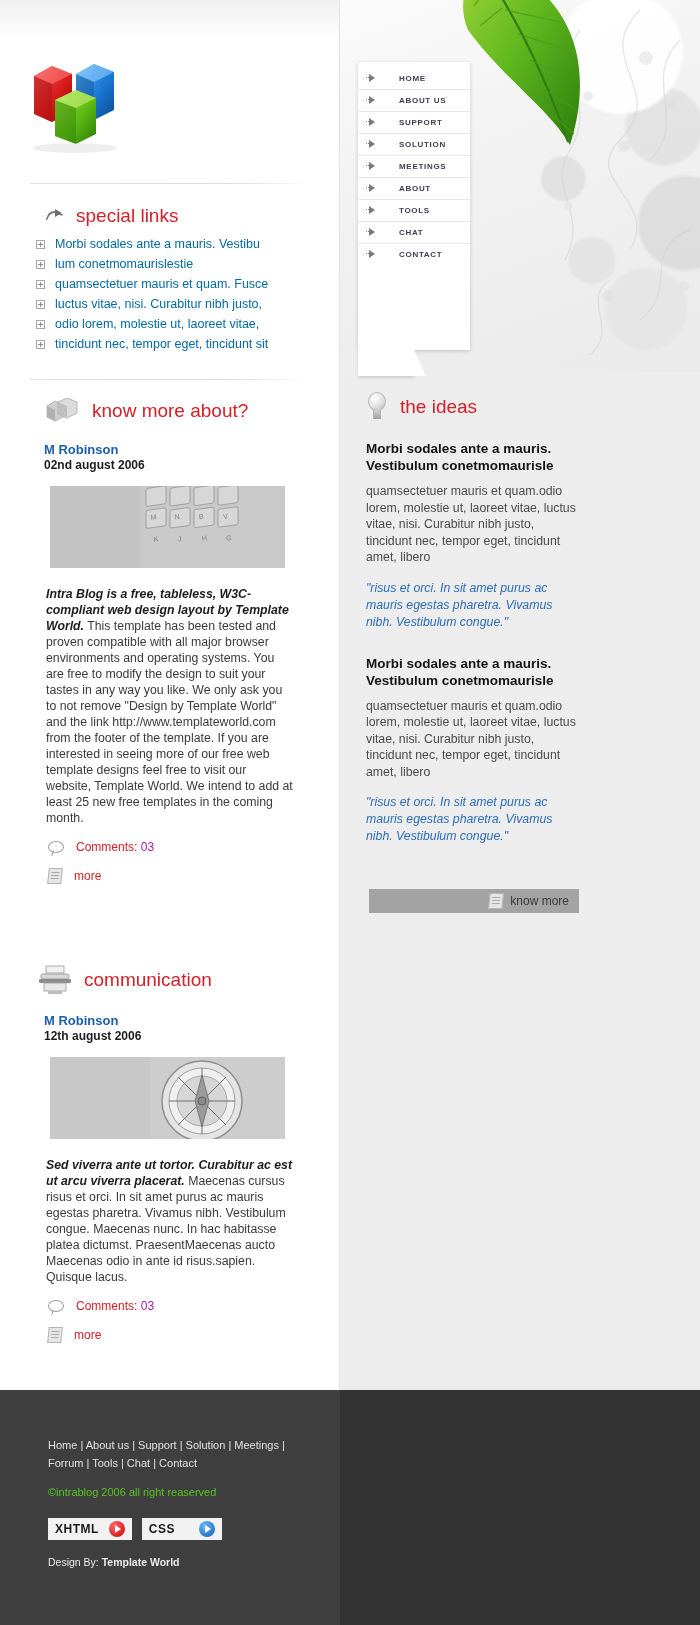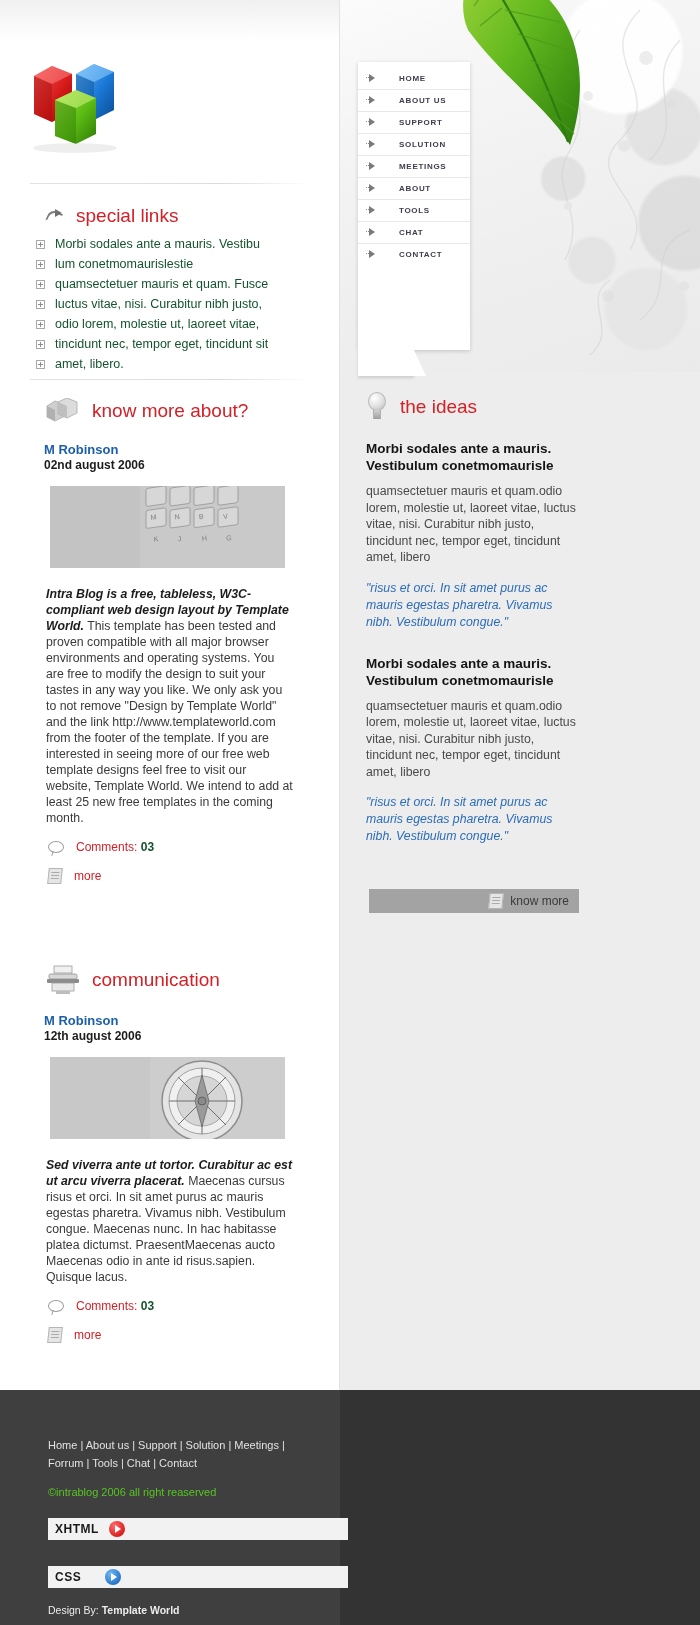--- a/index.html
+++ b/index.html
@@ -140,39 +140,39 @@
 
   
   #special-list{ position:absolute; left:36px; top:236px; width:290px; }
   #special-list .row{ display:flex; align-items:flex-start; gap:10px; margin-bottom:4px; }
   .box-icon{
     width:9px; height:9px; border:1px solid #a8a8a8; background:#fff;
     position:relative; margin-top:4px; flex:0 0 9px;
   }
   .box-icon:before{ content:""; position:absolute; left:3px; top:1px; width:1px; height:5px; background:#8d8d8d; }
   .box-icon:after{ content:""; position:absolute; left:1px; top:3px; width:5px; height:1px; background:#8d8d8d; }
-  #special-list .txt{ font-size:12.5px; color:#14532d; line-height:16px; }
+  #special-list .txt{ font-size:12.5px; color:#0369a1; line-height:16px; }
 
   
   .article{ position:absolute; left:30px; width:290px; }
   .author{ font-size:13px; font-weight:bold; color:#1b5faa; margin:0 0 1px 14px; }
   .adate{ font-size:12px; font-weight:bold; color:#1c1c1c; margin:0 0 14px 14px; }
   .thumb{
     margin-left:20px; width:235px; height:82px;
     background:linear-gradient(#d9d9d9,#bdbdbd);
     position:relative; overflow:hidden;
   }
   .body-txt{
     margin:18px 0 0 16px; width:248px;
     font-size:12.3px; line-height:16px; color:#3a3a3a;
   }
   .body-txt b{ font-style:italic; color:#1c1c1c; }
   .meta{ margin:14px 0 0 18px; display:flex; align-items:center; gap:12px; }
   .meta .lbl{ font-size:12px; color:#d42027; }
-  .meta .lbl .n{ color:#14532d; font-weight:bold; }
+  .meta .lbl .n{ color:#a21caf; font-weight:normal; }
   .icon-bubble{
     width:16px; height:12px; border:1px solid #9b9b9b; border-radius:50%;
     position:relative; flex:0 0 16px;
   }
   .icon-bubble:after{
     content:""; position:absolute; left:3px; bottom:-4px; width:1px; height:5px;
     background:#9b9b9b; transform:rotate(18deg);
   }
   .icon-doc{
     width:14px; height:16px; background:#e6e6e6; border:1px solid #b5b5b5;
@@ -214,21 +214,21 @@
     background:#3f3f3f;
     padding-left:28px;
   }
   #footer .dark-right{
     position:absolute; left:340px; top:0; width:360px; height:235px;
     background:#333333;
   }
   #footer-inner{ position:absolute; left:48px; top:46px; width:300px; }
   .flinks{ font-size:11px; color:#e2e2e2; line-height:18px; }
   .fcopy{ font-size:11px; color:#57c522; margin-top:14px; }
-  .badges{ display:flex; gap:26px; margin-top:20px;flex-direction:column; }
+  .badges{ display:flex; gap:10px; margin-top:20px; }
   .badge{
     background:#f2f2f2; height:22px; display:flex; align-items:center;
     padding:0 7px; gap:10px; cursor:pointer;
   }
   .badge .bt{ font-size:12px; font-weight:bold; color:#1a1a1a; letter-spacing:.5px; }
   .arrow-circ{
     width:16px; height:16px; border-radius:50%; position:relative;
     display:flex; align-items:center; justify-content:center;
   }
   .arrow-circ:after{
@@ -396,24 +396,20 @@
       <span class="box-icon"></span>
       <span class="txt">luctus vitae, nisi. Curabitur nibh justo,</span>
     </div>
     <div class="row">
       <span class="box-icon"></span>
       <span class="txt">odio lorem, molestie ut, laoreet vitae,</span>
     </div>
     <div class="row">
       <span class="box-icon"></span>
       <span class="txt">tincidunt nec, tempor eget, tincidunt sit</span>
-    </div>
-    <div class="row">
-      <span class="box-icon"></span>
-      <span class="txt">amet, libero.</span>
     </div>
   </div>
 
   <div class="hr-left" style="top:379px"></div>
 
   <div class="article" style="top:398px">
     <div class="sec-head" style="position:relative; left:16px; top:0; margin-bottom:18px;">
       <svg width="34" height="26" viewBox="0 0 34 26">
         <path d="M1 8 L9 3 L19 7 L19 18 L9 23 L1 19 Z" fill="#cfcfcf" stroke="#a8a8a8" stroke-width=".8"></path>
         <path d="M1 8 L9 12 L9 23 L1 19 Z" fill="#b0b0b0"></path>
@@ -455,21 +451,21 @@
       <span class="icon-bubble"></span>
       <span class="lbl"><span>Comments:</span> <span class="n">03</span></span>
     </div>
     <div class="meta">
       <span class="icon-doc"></span>
       <span class="lbl">more</span>
     </div>
   </div>
 
   <div class="article" style="top:965px">
-    <div class="sec-head" style="position:relative; left:16px; top:0; margin-bottom:18px;">
+    <div class="sec-head" style="position:relative; left:8px; top:0; margin-bottom:18px;">
       <svg width="34" height="30" viewBox="0 0 34 30">
         <rect x="8" y="1" width="18" height="7" fill="#f0f0f0" stroke="#9c9c9c" stroke-width=".8"></rect>
         <rect x="3" y="9" width="28" height="5" rx="1.5" fill="#d8d8d8" stroke="#8f8f8f" stroke-width=".8"></rect>
         <rect x="1" y="14" width="32" height="4" rx="1" fill="#8c8c8c"></rect>
         <rect x="6" y="18" width="22" height="8" fill="#e8e8e8" stroke="#9c9c9c" stroke-width=".8"></rect>
         <rect x="10" y="26" width="14" height="3" fill="#bdbdbd"></rect>
       </svg>
       <span class="title">communication</span>
     </div>
     <p class="author">M Robinson</p>

